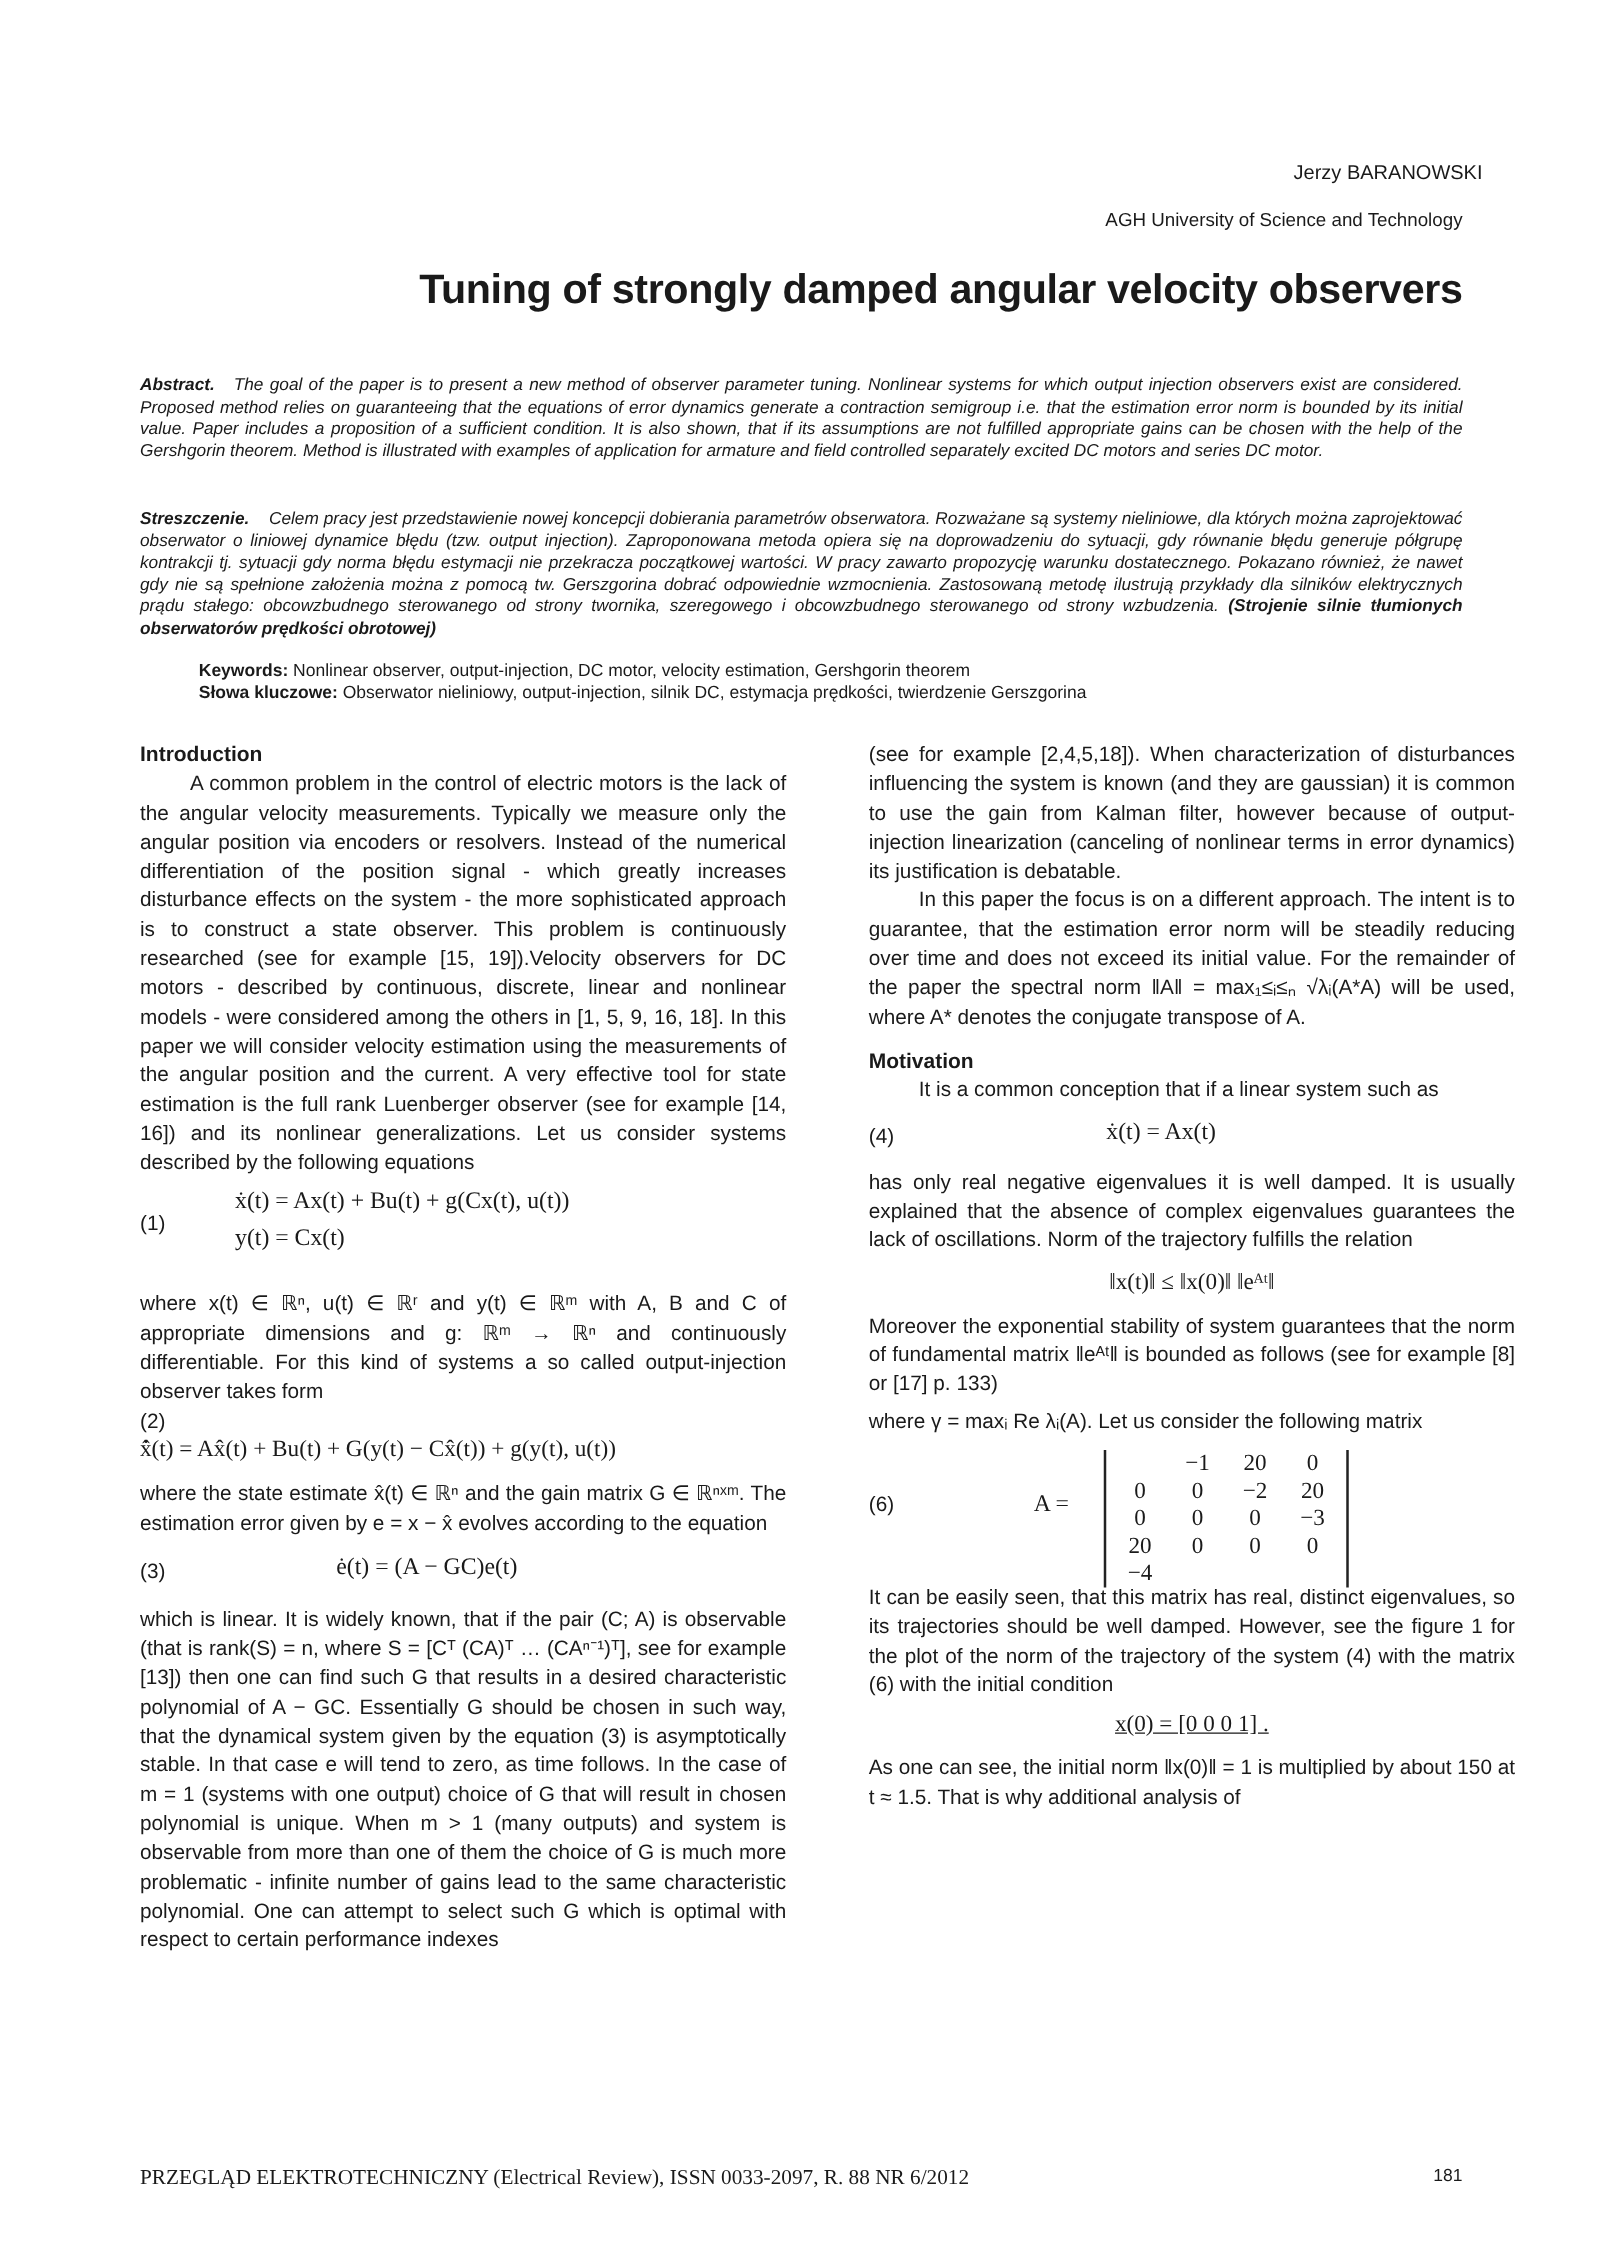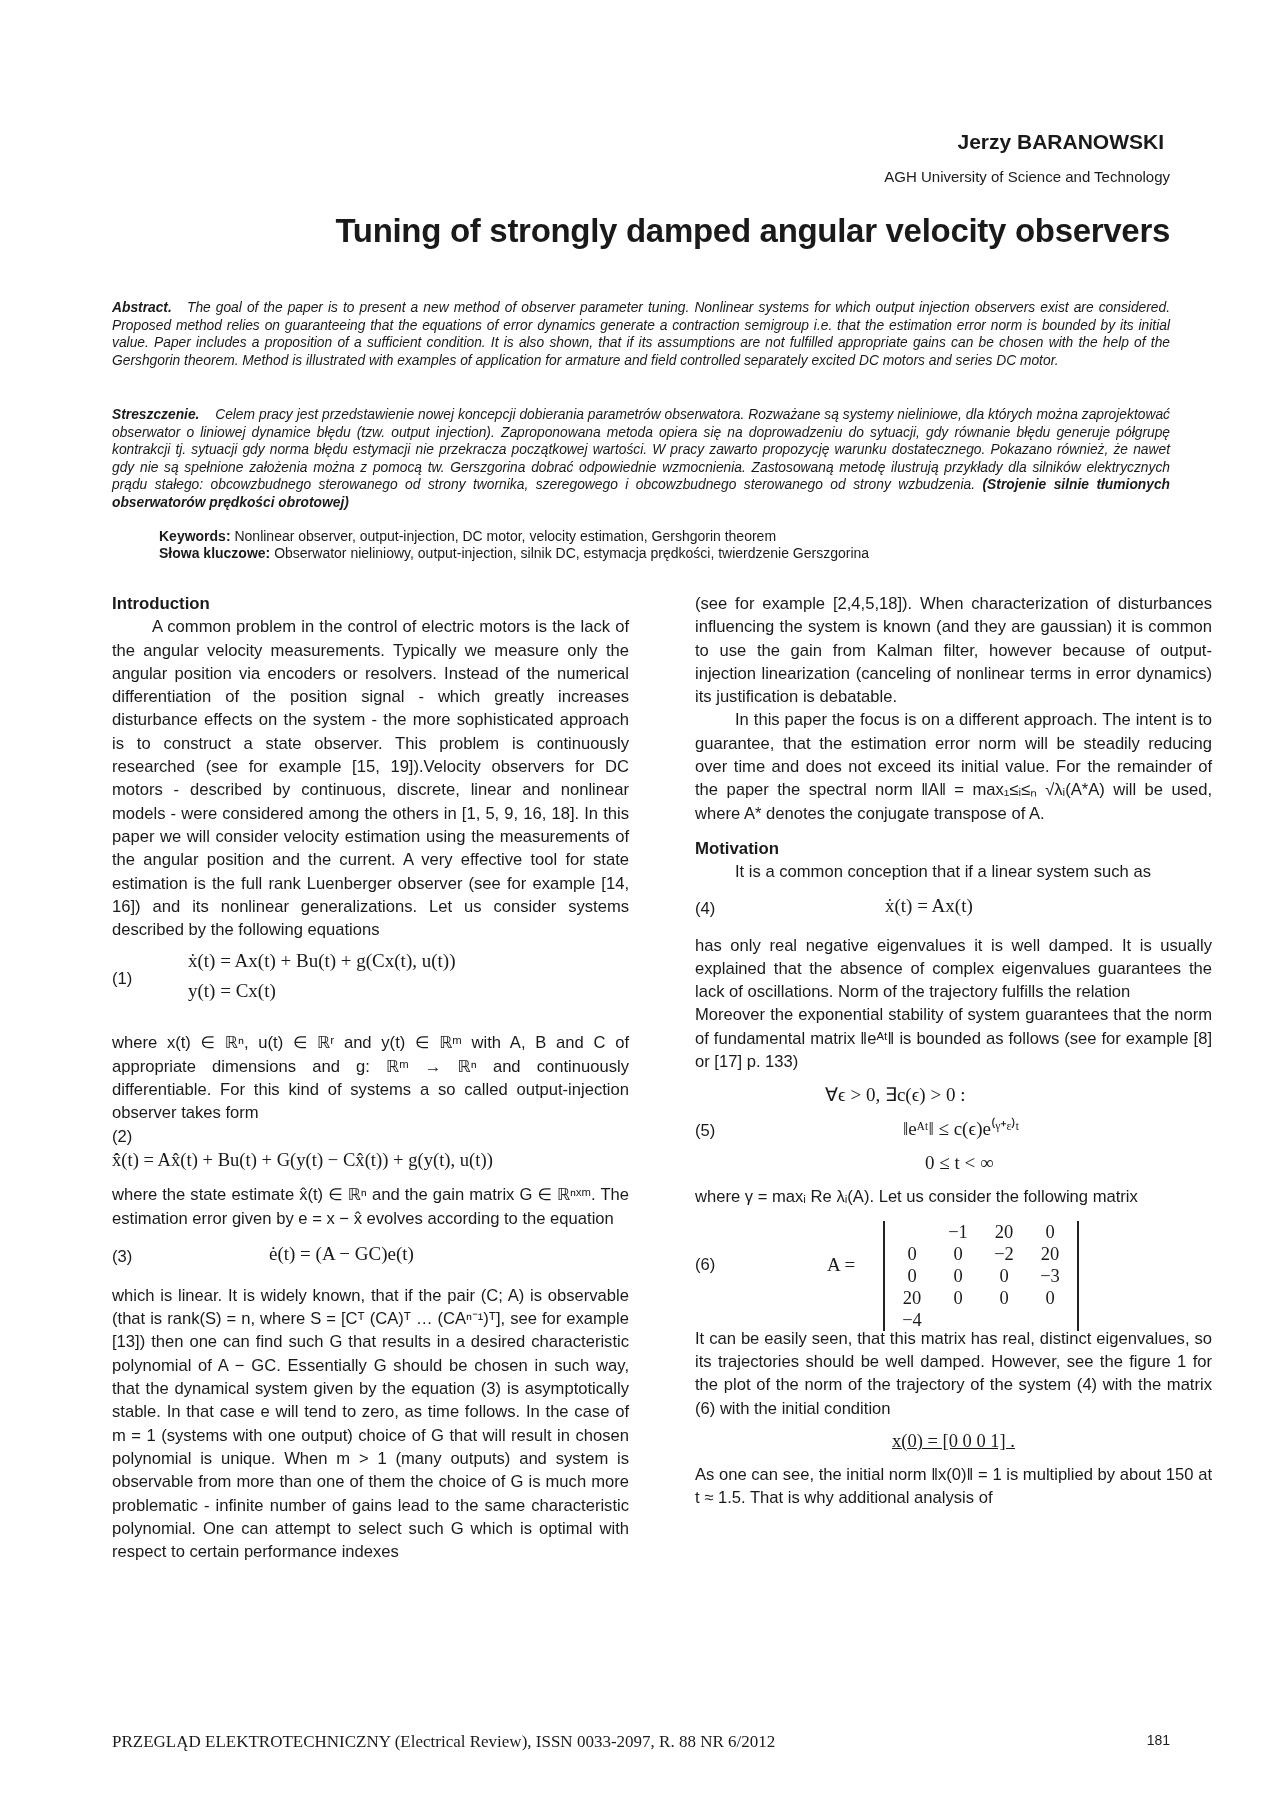--- a/index.html
+++ b/index.html
@@ -1,18 +1,18 @@
 <!DOCTYPE html>
 <html><head>
 <meta charset="utf-8">
 <style>
   html, body { margin: 0; padding: 0; background: #ffffff; }
   body { width: 1280px; height: 1811px; position: relative; overflow: hidden; color: #1a1a1a; font-family: "Liberation Sans", sans-serif; }
   .abs { position: absolute; }
-  .author { right: 116px; top: 130px; font-size: 21px; font-weight: bold; }
+  .author { right: 94px; top: 130px; font-size: 16px; font-weight: normal; }
   .affil { right: 110px; top: 168px; font-size: 15px; }
   .title { right: 110px; top: 212px; font-size: 33px; font-weight: bold; letter-spacing: -0.3px; }
   .abstract { left: 112px; width: 1058px; font-size: 13.8px; font-style: italic; line-height: 17.5px; text-align: justify; }
   .abstract .lead { font-weight: bold; }
   .abstract .b { font-weight: bold; }
   .kw { left: 112px; width: 1058px; font-size: 14px; line-height: 17.5px; padding-left: 47px; }
   .kw b { font-weight: bold; }
   .col { width: 517px; font-size: 16.6px; line-height: 23.3px; text-align: justify; }
   .col p { margin: 0; }
   .indent { text-indent: 40px; }
@@ -84,29 +84,24 @@
   <div class="h" style="margin-top:12px;">Motivation</div>
   <p class="indent">It is a common conception that if a linear system such as</p>
 
   <div class="eqrow" style="margin-top:10px;">
     <span class="eqnum">(4)</span>
     <span class="eq" style="left:190px; top:0;">ẋ(t) = Ax(t)</span>
   </div>
 
   <p style="margin-top:10px;">has only real negative eigenvalues it is well damped. It is usually explained that the absence of complex eigenvalues guarantees the lack of oscillations. Norm of the trajectory fulfills the relation</p>
 
+  <div style="text-align:center; margin:12px 0 10px 0;" class="m">‖x(t)‖ ≤ ‖x(0)‖ ‖eᴬᵗ‖</div>
 
   <p>Moreover the exponential stability of system guarantees that the norm of fundamental matrix ‖eᴬᵗ‖ is bounded as follows (see for example [8] or [17] p. 133)</p>
 
-  <div class="eqrow" style="height:96px; margin-top:10px;">
-    <span class="eq" style="left:130px; top:0;">∀ϵ &gt; 0, ∃c(ϵ) &gt; 0 :</span>
-    <span class="eqnum" style="top:36px;">(5)</span>
-    <span class="eq" style="left:208px; top:34px;">‖eᴬᵗ‖ ≤ c(ϵ)e⁽ᵞ⁺ᵋ⁾ᵗ</span>
-    <span class="eq" style="left:230px; top:68px;">0 ≤ t &lt; ∞</span>
-  </div>
 
   <p style="margin-top:6px;">where γ = maxᵢ Re λᵢ(A). Let us consider the following matrix</p>
 
   <div class="eqrow" style="height:106px; margin-top:6px;">
     <span class="eqnum" style="top:38px;">(6)</span>
     <span class="eq" style="left:132px; top:38px;">A =</span>
     <div class="matrix" style="left:188px; top:6px;">
       <span>−1</span>
       <span>20</span>
       <span>0</span>

